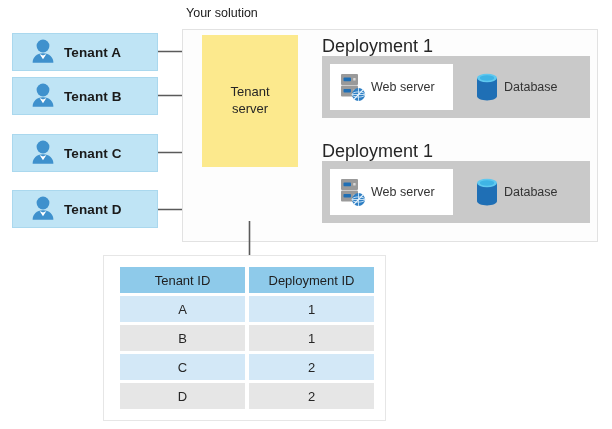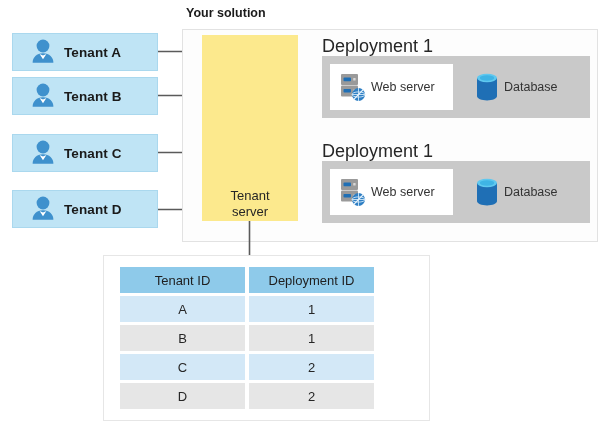--- a/index.html
+++ b/index.html
@@ -28,36 +28,36 @@
     display:block;
   }
 
   
   .arrow-h{position:absolute;height:9px;}
   .arrow-v{position:absolute;width:9px;}
 
   
   #solution-title{
     position:absolute;left:186px;top:6px;
-    font-size:12.5px;font-weight:bold;color:#1a1a1a;
+    font-size:12.5px;font-weight:normal;color:#1a1a1a;
   }
   #solution-box{
     position:absolute;left:182px;top:29px;
     width:416px;height:213px;
     border:1px solid #e2e2e2;background:#fdfdfd;
     box-sizing:border-box;
   }
 
   
   #mapping-box{
     position:absolute;left:202px;top:35px;
-    width:96px;height:186px;
+    width:96px;height:132px;
     background:#fce98d;
     box-sizing:border-box;
-    display:flex;align-items:flex-end;justify-content:center;
+    display:flex;align-items:center;justify-content:center;
     text-align:center;
   }
   #mapping-label{
     font-size:13px;color:#262626;line-height:1.28;
   }
 
   
   .dep-title{
     position:absolute;font-size:18px;color:#262626;
   }
@@ -76,21 +76,21 @@
   }
   .res-label{
     font-size:12.5px;color:#333333;margin-left:4px;white-space:nowrap;
   }
   .server-icon{width:28px;height:30px;margin-left:9px;display:block;flex:0 0 auto;}
   .db-icon{width:26px;height:30px;display:block;flex:0 0 auto;}
 
   
   #table-frame{
     position:absolute;left:103px;top:255px;
-    width:327px;height:166px;
+    width:283px;height:166px;
     border:1px solid #e6e6e6;background:#ffffff;
     box-sizing:border-box;
   }
   #map-table{
     position:absolute;left:12px;top:8px;
     border-collapse:separate;border-spacing:4px 3px;
   }
   #map-table th, #map-table td{
     width:125px;height:26px;
     text-align:center;vertical-align:middle;

